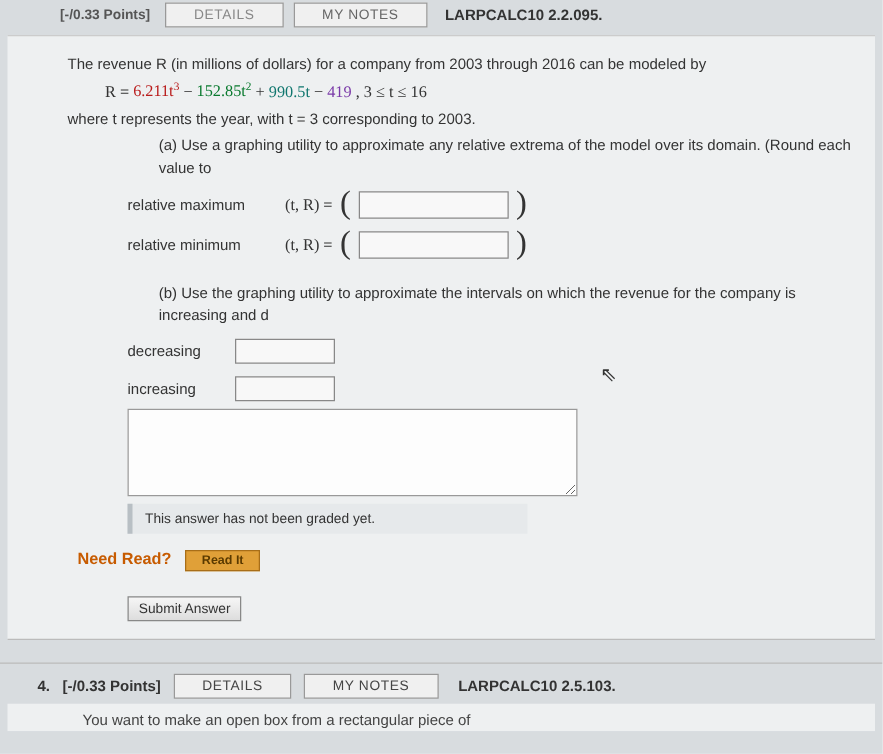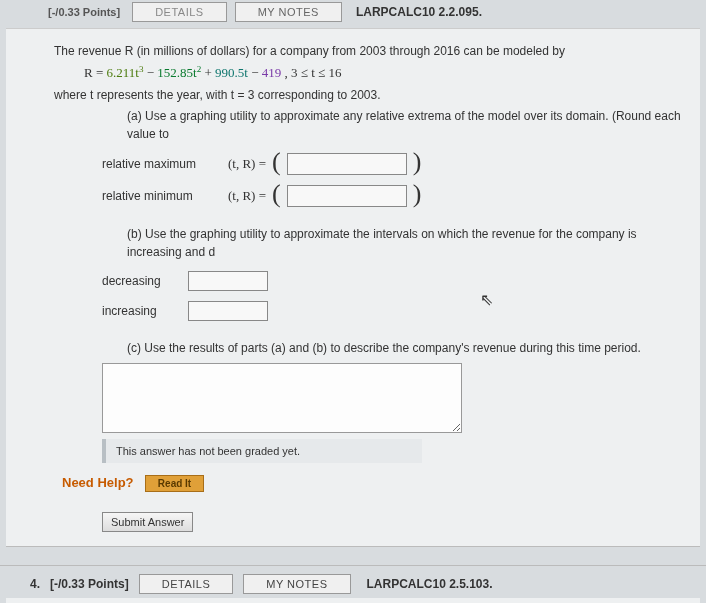--- a/index.html
+++ b/index.html
@@ -58,21 +58,21 @@
     .line {
       margin: 3px 0;
       line-height: 1.5;
     }
     .indent1 { margin-left: 30px; }
     .indent2 { margin-left: 73px; }
     .eq {
       font-family: "Times New Roman", serif;
       font-size: 13px;
     }
-    .c-red { color: #4d7c0f; }
+    .c-red { color: #b91c1c; }
     .c-green { color: #0a7a2f; }
     .c-orange { color: #0f766e; }
     .c-purple { color: #7a3aa8; text-align: center; }
     .label-inline {
       display: inline-block;
       width: 120px;
       font-size: 12px;
     }
     .pair-row {
       display: flex;
@@ -232,28 +232,27 @@
   <div class="pair-row">
     <span style="width:80px;display:inline-block">decreasing</span>
     <input class="ans-box small" type="text" style="">
   </div>
 
   <div class="pair-row">
     <span style="width:80px;display:inline-block">increasing</span>
     <input class="ans-box small" type="text" style="">
   </div>
 
-  <div class="line indent2" style="margin-top:18px">(c) Use the results of parts (a) and (b) to describe the company's revenue during this time period.</div>
 
   <textarea class="ans-textarea" style=""></textarea>
 
   <div class="grade-note">This answer has not been graded yet.</div>
 
   <div class="help-row">
-    <span class="need-help">Need Help?</span>
+    <span class="need-help">Need Read?</span>
     <span class="read-it">Read It</span>
   </div>
 
   <div class="submit-row">
     <button class="submit-btn">Submit Answer</button>
   </div>
 </div>
 
 <div class="divider-gap"></div>
 

